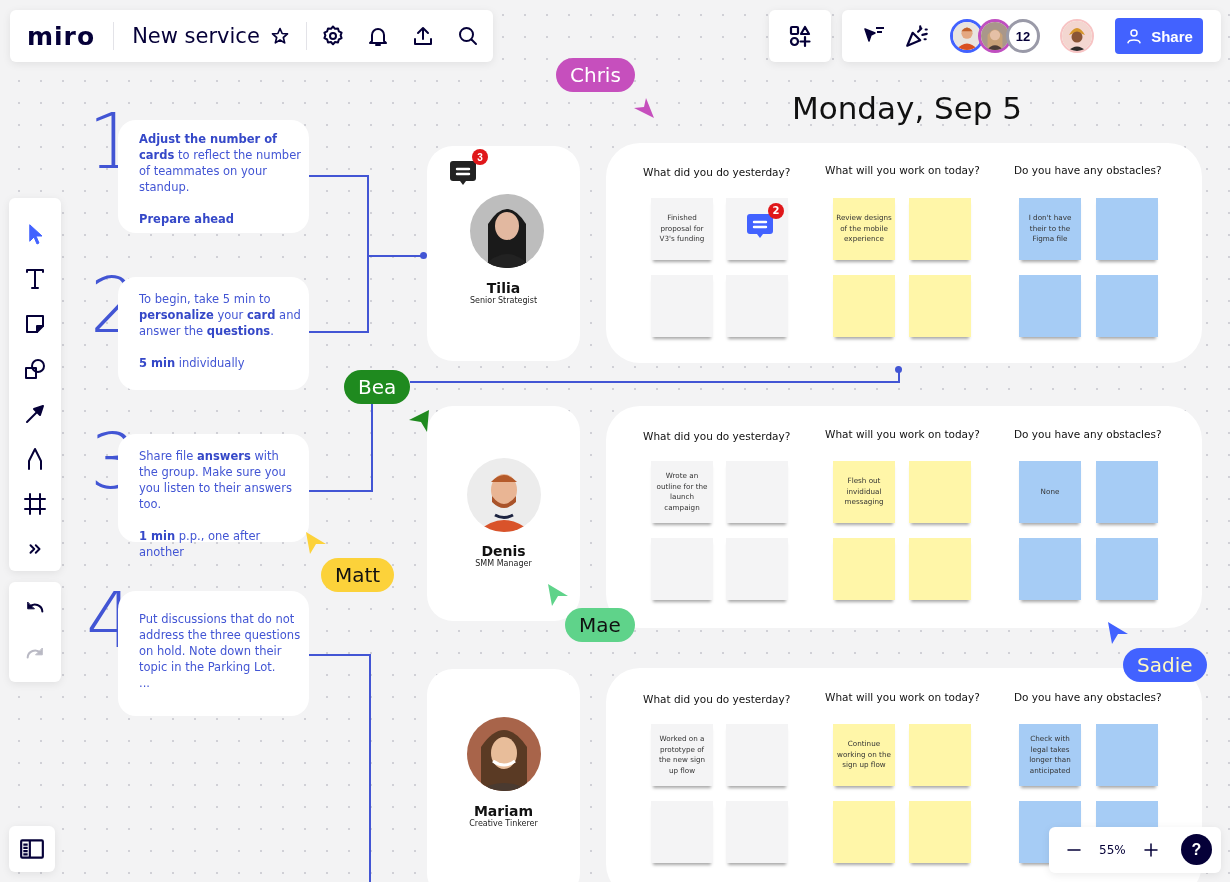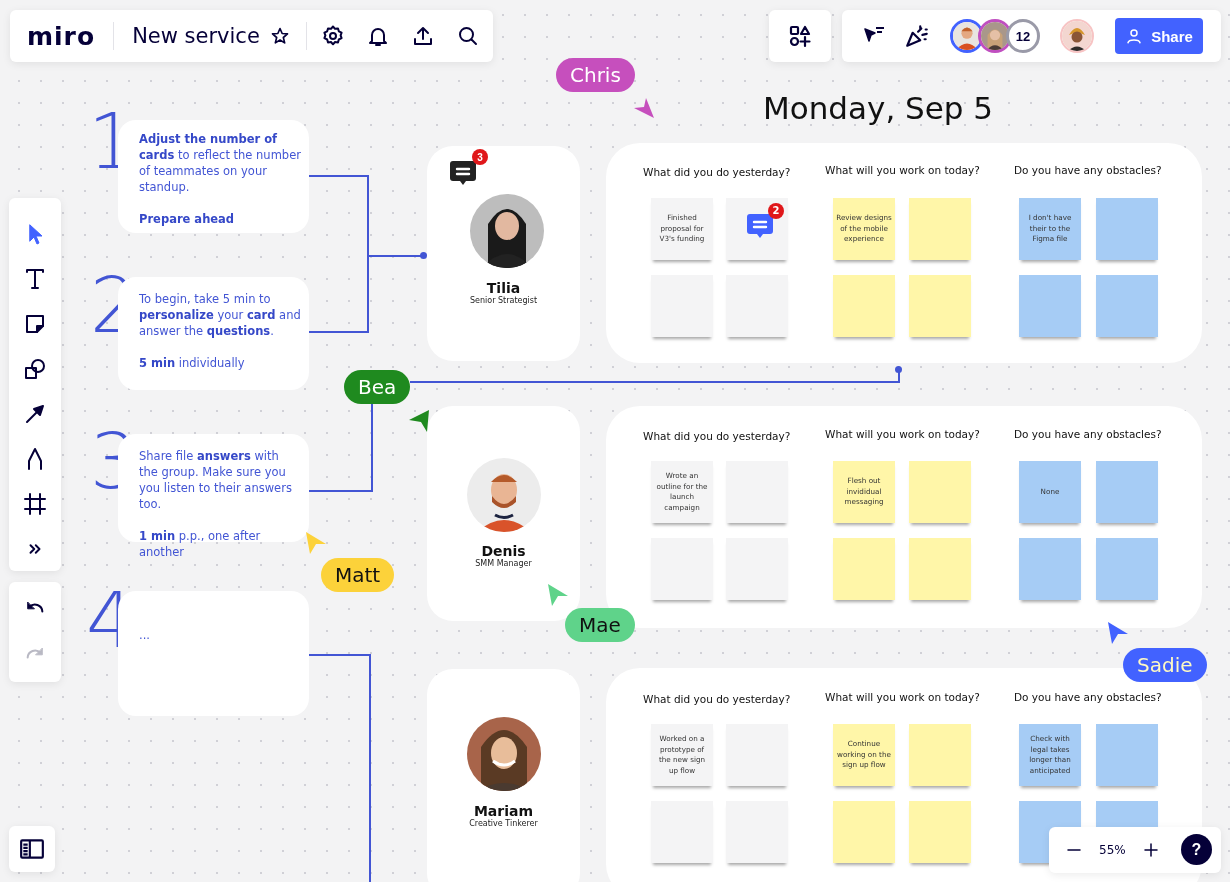--- a/index.html
+++ b/index.html
@@ -61,21 +61,21 @@
   .qhead { position: absolute; font-family: "DejaVu Sans", sans-serif; font-weight: normal; font-size: 10.5px; color: #111; white-space: nowrap; }
   .sticky { position: absolute; width: 62px; height: 62px; display:flex; align-items:center; justify-content:center; text-align:center; font-family: "DejaVu Sans", sans-serif; font-size: 7.2px; line-height: 10.5px; color: #333; padding: 3px; box-shadow: 0 4px 3px -2px rgba(0,0,0,0.35); }
   .sticky.grey { background: #f4f4f5; }
   .sticky.yellow { background: #fff6a8; }
   .sticky.blue { background: #a6ccf5; }
 
   
   .cursor-label { position: absolute; height: 34px; border-radius: 17px; padding: 0 14px; display:flex; align-items:center; font-family: "DejaVu Sans", sans-serif; font-size: 20px; }
   .cursor-arrow { position: absolute; width: 24px; height: 24px; }
 
-  .date-title { left: 763px; top: 90px; font-family: "DejaVu Sans", sans-serif; font-size: 31px; color: #111; }
+  .date-title { left: 792px; top: 90px; font-family: "DejaVu Sans", sans-serif; font-size: 31px; color: #111; }
 
   .comment-badge { position: absolute; width: 16px; height: 16px; border-radius: 50%; background: #e0171a; color: #fff; font-size: 10px; font-weight: bold; display:flex; align-items:center; justify-content:center; }
 
   .zoom-panel { left: 1049px; top: 827px; width: 172px; height: 46px; display:flex; align-items:center; }
   .zoom-panel .zbtn { width: 30px; height: 30px; display:flex; align-items:center; justify-content:center; cursor:pointer; }
   .zoom-panel svg { width: 18px; height: 18px; stroke: #050038; stroke-width: 2; fill: none; stroke-linecap: round; }
   .help-btn { position:absolute; left: 1181px; top: 834px; width: 31px; height: 31px; border-radius: 50%; background: #050038; color:#fff; font-weight:bold; font-size: 16px; display:flex; align-items:center; justify-content:center; cursor:pointer; }
 </style>
 </head>
 <body>
@@ -257,21 +257,21 @@
 
 <div class="step-num" style="left:90px;top:424px">3</div>
 <div class="step-card" style="top:434px;height:108px;padding-top:14px">
   <span>Share file </span><b>answers</b><span> with the group. Make sure you you listen to their answers too.</span>
   <div class="gap"></div>
   <b>1 min</b><span> p.p., one after another</span>
 </div>
 
 <div class="step-num" style="left:86px;top:583px">4</div>
 <div class="step-card" style="top:591px;height:125px;padding-top:20px">
-  <br>
+  <span>Put discussions that do not address the three questions on hold. Note down their topic in the Parking Lot.</span><br>
   <span>...</span>
 </div>
 
 <div class="line" style="left:309px;top:175px;width:60px;height:2px"></div>
 <div class="line" style="left:367px;top:175px;width:2px;height:158px"></div>
 <div class="line" style="left:309px;top:331px;width:60px;height:2px"></div>
 <div class="line" style="left:367px;top:255px;width:56px;height:2px"></div>
 <div class="dot" style="left:420px;top:252px"></div>
 
 <div class="line" style="left:410px;top:381px;width:490px;height:2px"></div>

